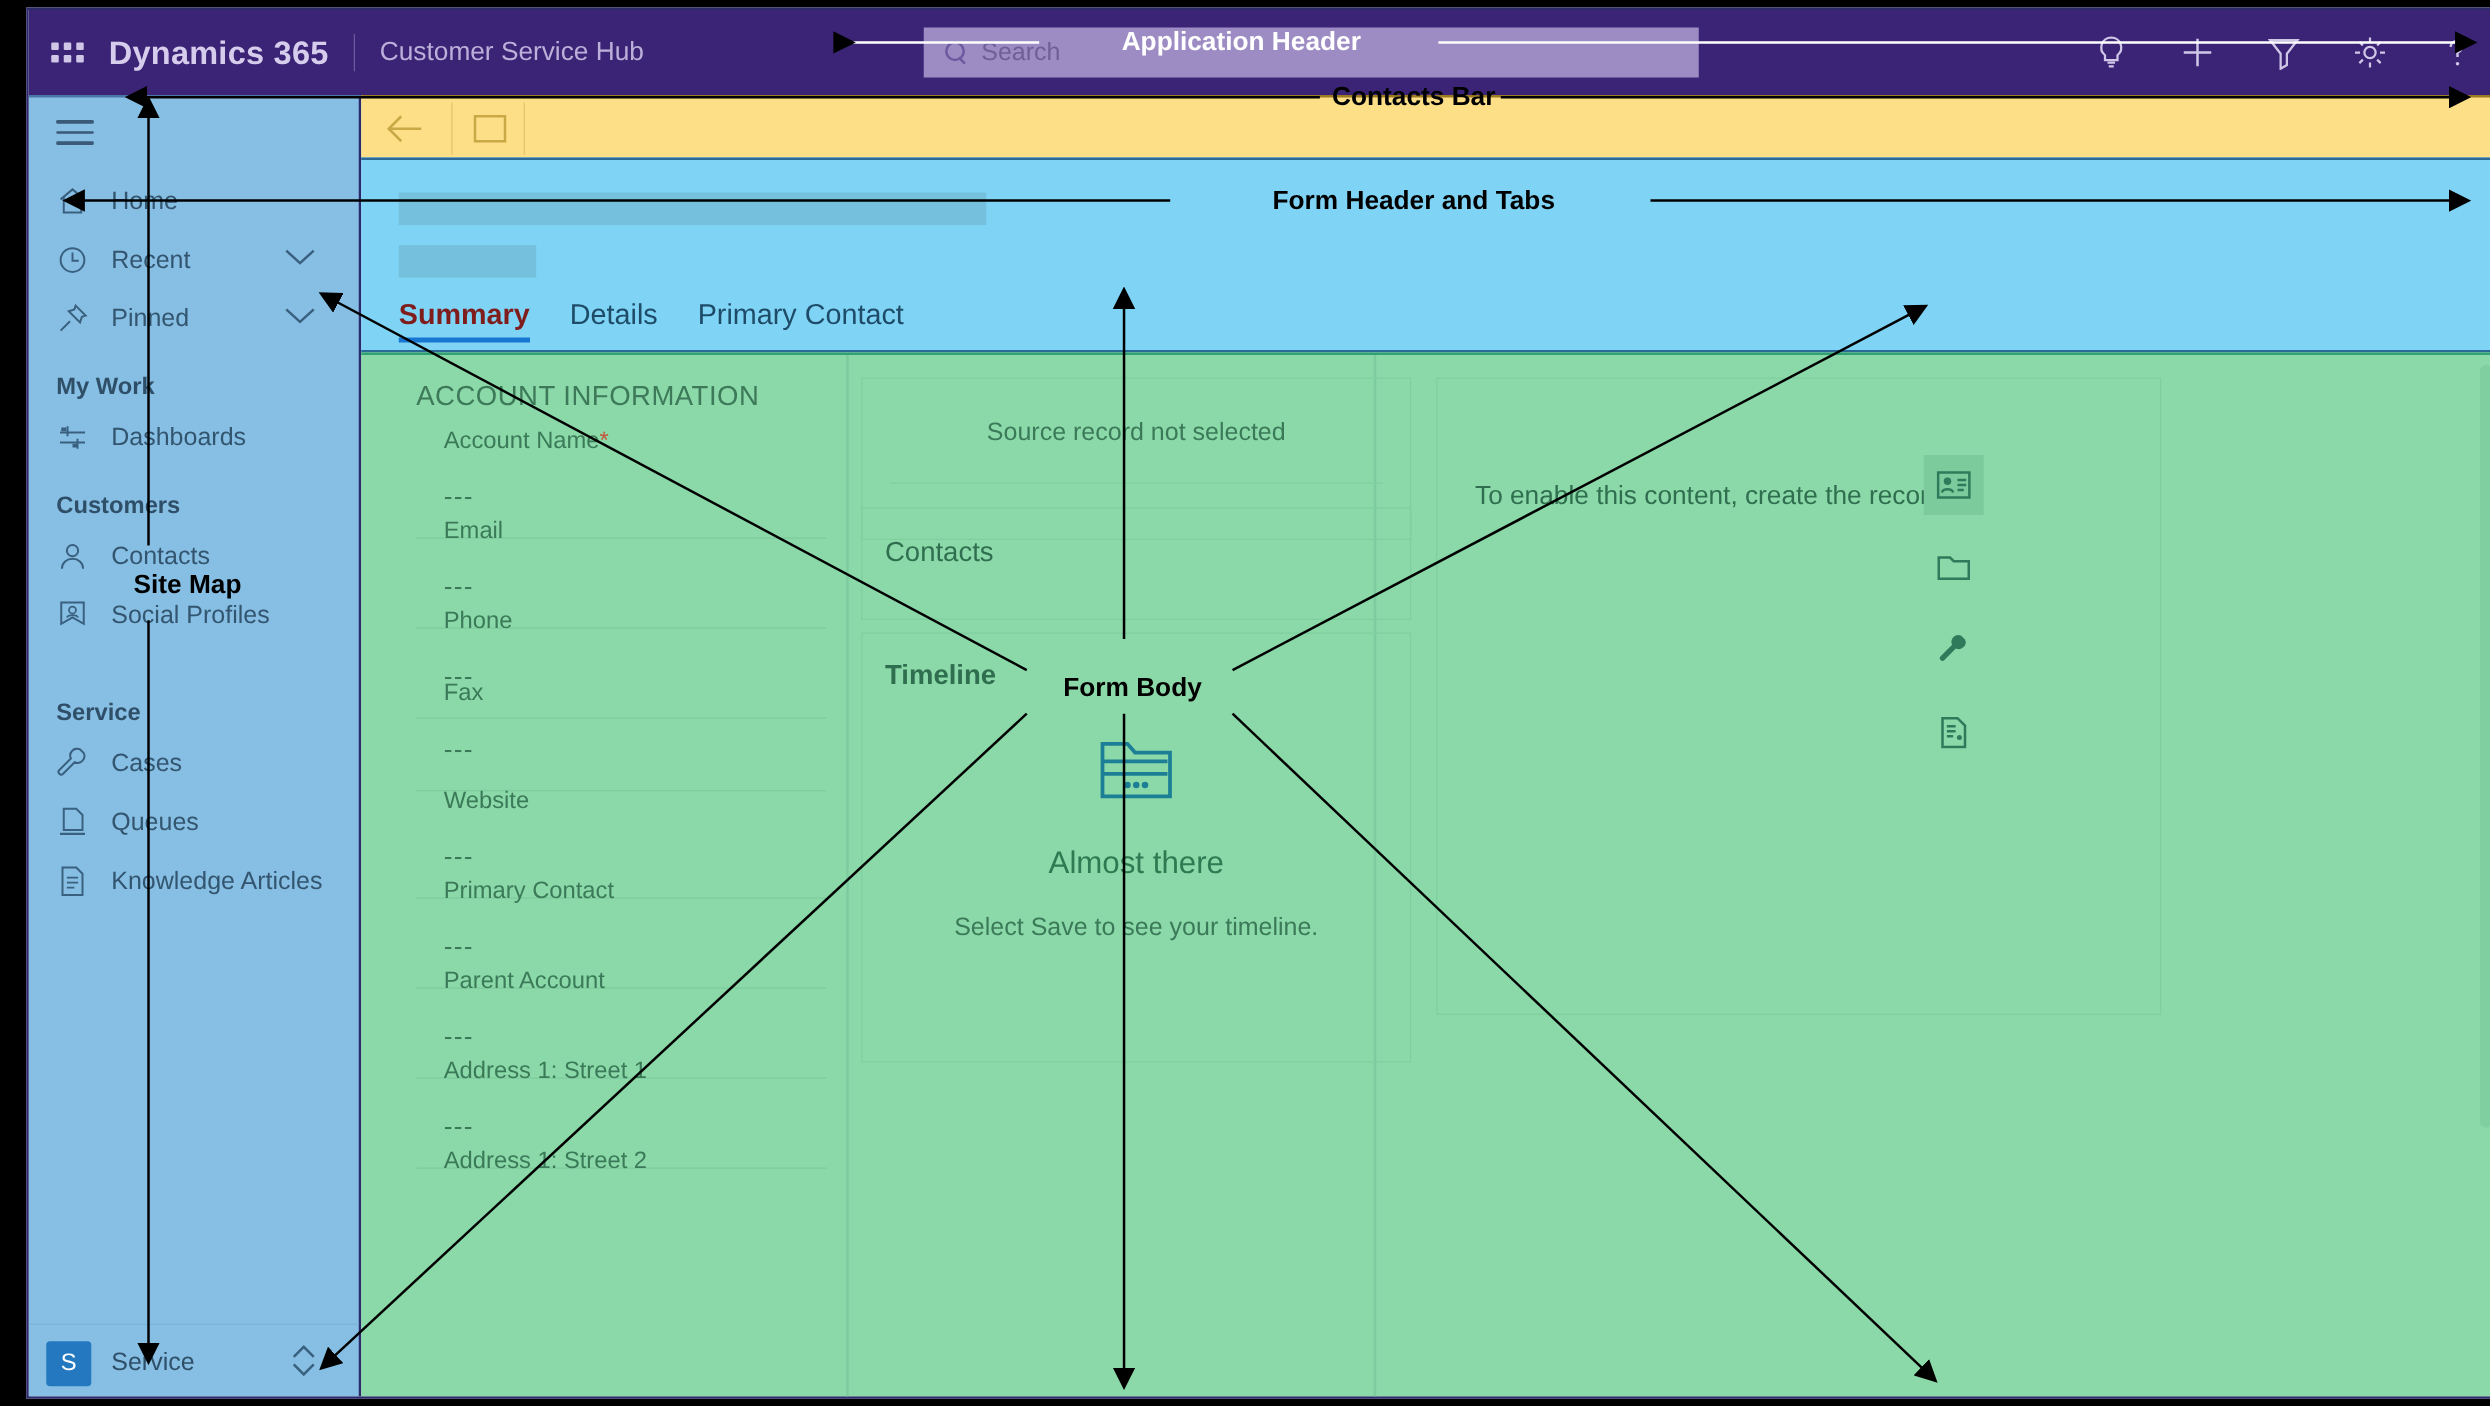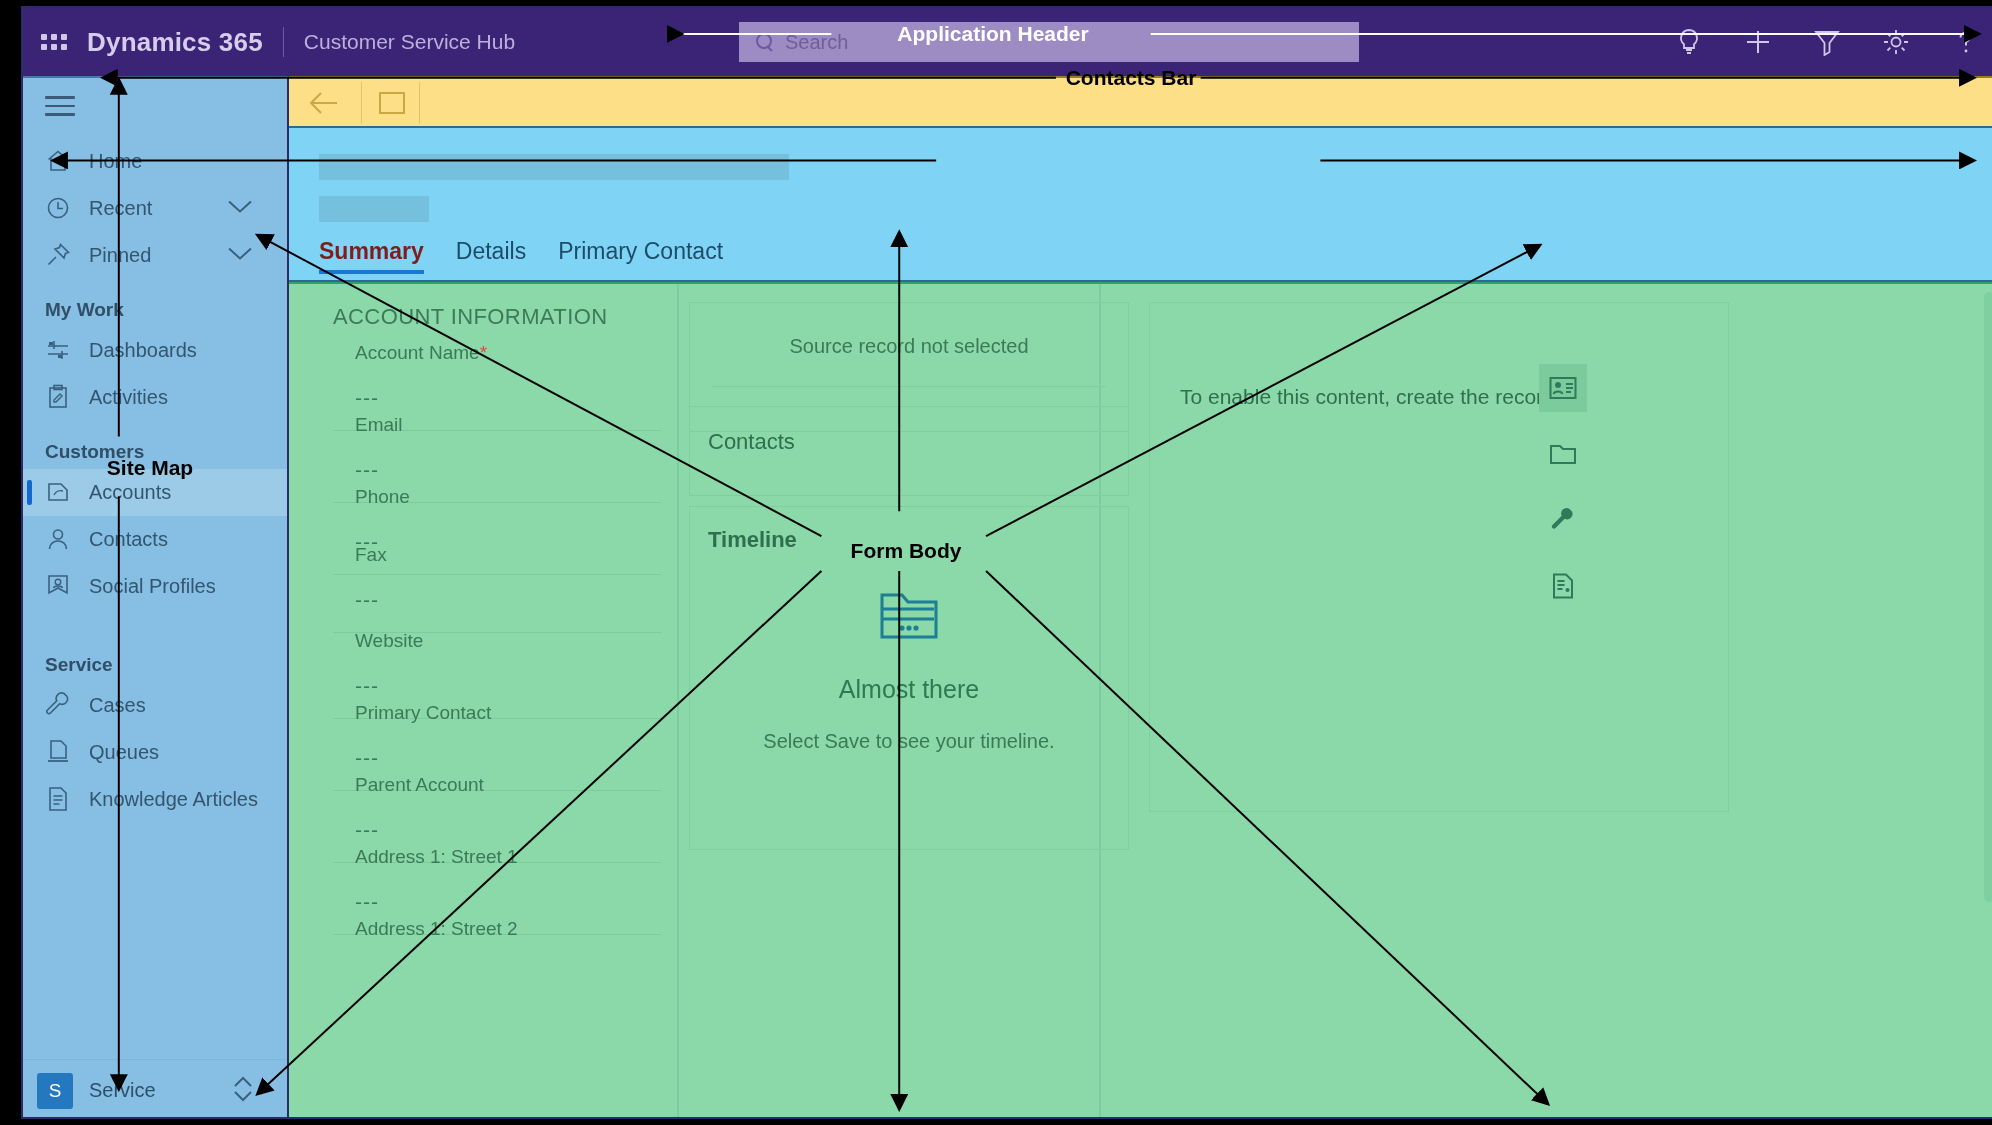--- a/index.html
+++ b/index.html
@@ -329,41 +329,22 @@
       <div class="nav-item">
         <span class="nav-ic">
           <svg width="26" height="26" viewBox="0 0 26 26">
               <path d="M3 9h20M3 17h20M9 4v8M17 14v8" stroke="#3a6080" stroke-width="1.6" fill="none"></path>
               <rect x="4" y="5" width="4" height="3" fill="#3a6080"></rect>
               <rect x="13" y="18" width="4" height="3" fill="#3a6080"></rect>
             </svg>
         </span>
         <span>Dashboards</span>
       </div>
-      <div class="nav-item">
-        <span class="nav-ic">
-          <svg width="26" height="26" viewBox="0 0 26 26">
-              <rect x="5" y="4" width="16" height="19" fill="none" stroke="#3a6080" stroke-width="1.6"></rect>
-              <rect x="9" y="1.5" width="8" height="4" fill="none" stroke="#3a6080" stroke-width="1.6"></rect>
-              <path d="M9 16l6-6 2 2-6 6H9z" fill="none" stroke="#3a6080" stroke-width="1.4"></path>
-            </svg>
-        </span>
-        <span>Activities</span>
-      </div>
 
       <div class="nav-group">Customers</div>
-      <div class="nav-item active">
-        <span class="nav-ic">
-          <svg width="26" height="26" viewBox="0 0 26 26">
-              <path d="M4 5h12l6 6v10H4z" fill="none" stroke="#3a6080" stroke-width="1.6"></path>
-              <path d="M9 16c2-4 6-5 9-4" fill="none" stroke="#3a6080" stroke-width="1.4"></path>
-            </svg>
-        </span>
-        <span>Accounts</span>
-      </div>
       <div class="nav-item">
         <span class="nav-ic">
           <svg width="26" height="26" viewBox="0 0 26 26">
               <circle cx="13" cy="8.5" r="4.5" fill="none" stroke="#3a6080" stroke-width="1.6"></circle>
               <path d="M4.5 23c0-5 4-8 8.5-8s8.5 3 8.5 8" fill="none" stroke="#3a6080" stroke-width="1.6"></path>
             </svg>
         </span>
         <span>Contacts</span>
       </div>
       <div class="nav-item">
@@ -576,18 +557,19 @@
       <path d="M800,530 L235,228" stroke="#000" stroke-width="2" fill="none" marker-end="url(#ah)"></path>
       <path d="M965,565 L1528,1100" stroke="#000" stroke-width="2" fill="none" marker-end="url(#ah)"></path>
 
       <path d="M800,565 L235,1090" stroke="#000" stroke-width="2" fill="none" marker-end="url(#ah)"></path>
       <path d="M965,530 L1520,238" stroke="#000" stroke-width="2" fill="none" marker-end="url(#ah)"></path>
     </svg>
 
     <div class="anno">
       <div class="anno-label white big" style="left:970px;top:26px">Application Header</div>
       <div class="anno-label big" style="left:1108px;top:70px">Contacts Bar</div>
+      <div class="anno-label big" style="left:1108px;top:153px">Form Header and Tabs</div>
       <div class="anno-label big" style="left:127px;top:460px">Site Map</div>
       <div class="anno-label big" style="left:883px;top:543px">Form Body</div>
     </div>
 
   </div>
 </div>
 
 </body></html>

